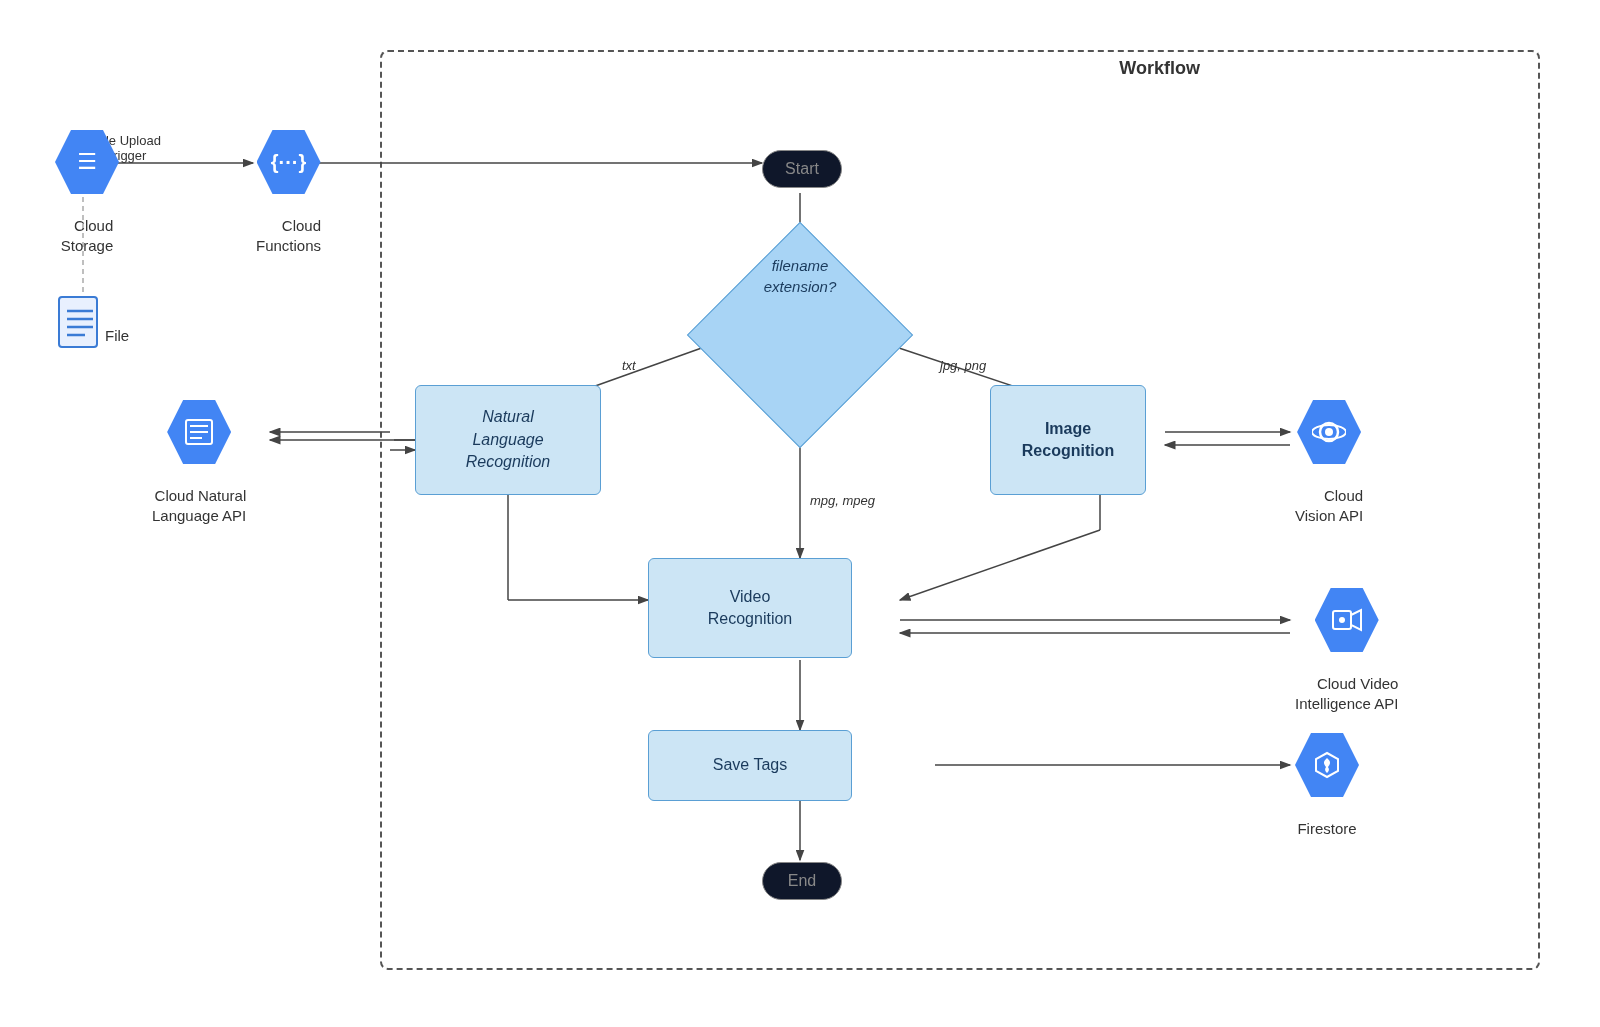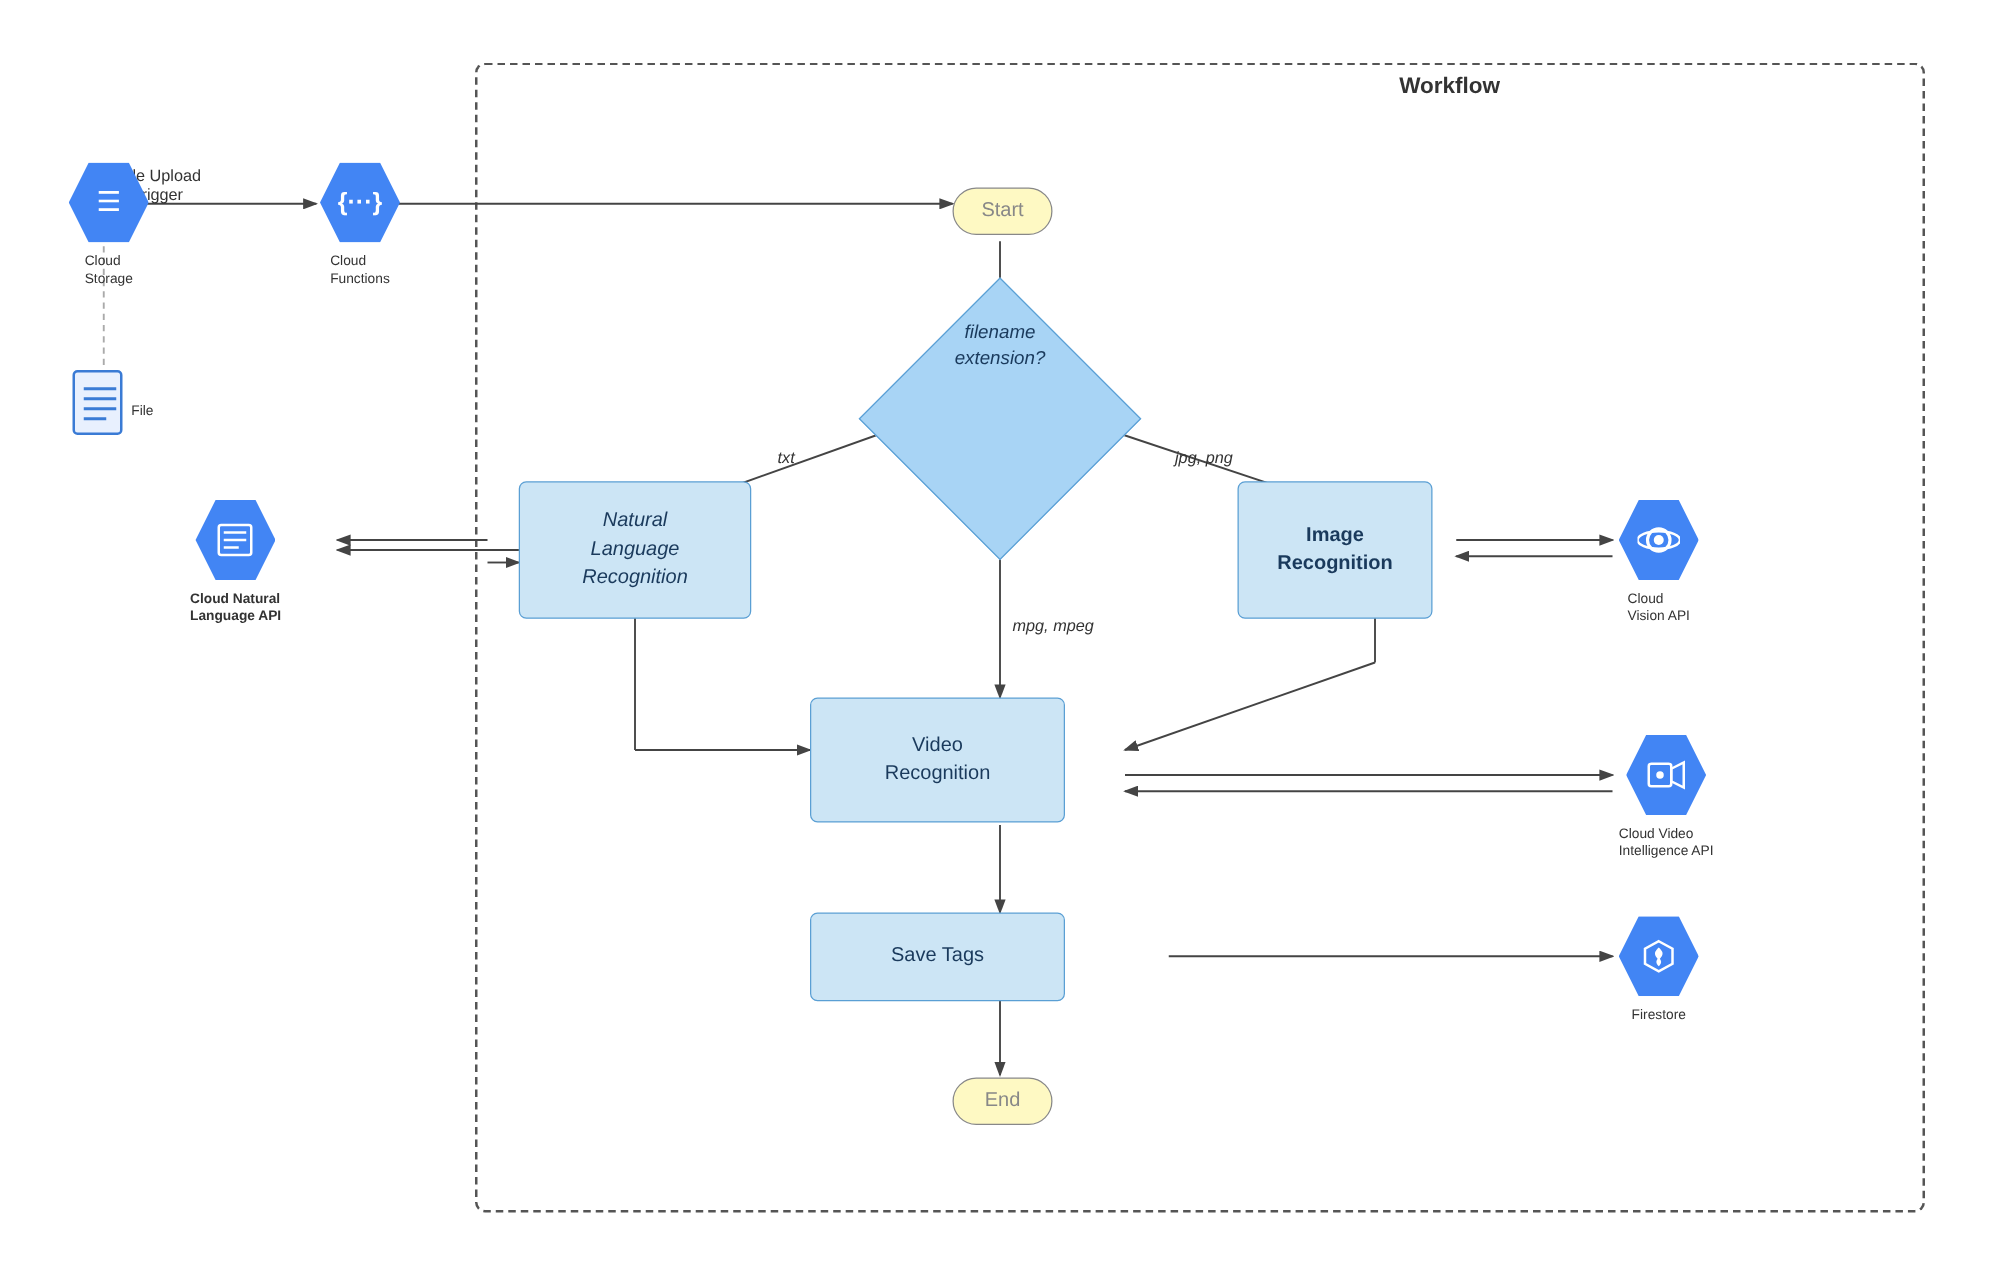--- a/index.html
+++ b/index.html
@@ -47,41 +47,41 @@
       width: 64px;
       height: 64px;
       background: #4285f4;
       position: relative;
       display: flex;
       align-items: center;
       justify-content: center;
       clip-path: polygon(25% 0%, 75% 0%, 100% 50%, 75% 100%, 25% 100%, 0% 50%);
     }
     .hex-icon-label {
-      margin-top: 8px;
-      font-size: 11px;
+      margin-top: 22px;
+      font-size: 15px;
       color: #333;
-      text-align: left;
+      text-align: right;
       line-height: 1.3;
     }
 
     
     .flow-node {
       position: absolute;
       display: flex;
       align-items: center;
       justify-content: center;
       text-align: center;
     }
 
     
     .node-rounded {
       border: 1.5px solid #888;
       border-radius: 30px;
-      background: #fef9c3;
+      background: #0f172a;
       color: #888;
       font-size: 16px;
       padding: 8px 28px;
     }
 
     
     .node-diamond-wrap {
       position: absolute;
       display: flex;
       justify-content: center;
@@ -219,21 +219,21 @@
     <div class="hex-icon-label">File</div>
   </div>
 
   <div class="hex-icon" style="left:256px; top:130px;">
     <div class="hex-shape">
       <span style="color:white; font-size:20px; font-weight:bold;">{···}</span>
     </div>
     <div class="hex-icon-label">Cloud<br>Functions</div>
   </div>
 
-  <div class="hex-icon" style="left:152px; top:400px;font-weight:bold;">
+  <div class="hex-icon" style="left:152px; top:400px;">
     <div class="hex-shape">
       <svg width="34" height="34" viewBox="0 0 34 34">
         <rect x="4" y="5" width="26" height="24" rx="2" fill="none" stroke="white" stroke-width="2"></rect>
         <line x1="8" y1="11" x2="26" y2="11" stroke="white" stroke-width="2"></line>
         <line x1="8" y1="17" x2="26" y2="17" stroke="white" stroke-width="2"></line>
         <line x1="8" y1="23" x2="20" y2="23" stroke="white" stroke-width="2"></line>
       </svg>
     </div>
     <div class="hex-icon-label">Cloud Natural<br>Language API</div>
   </div>

